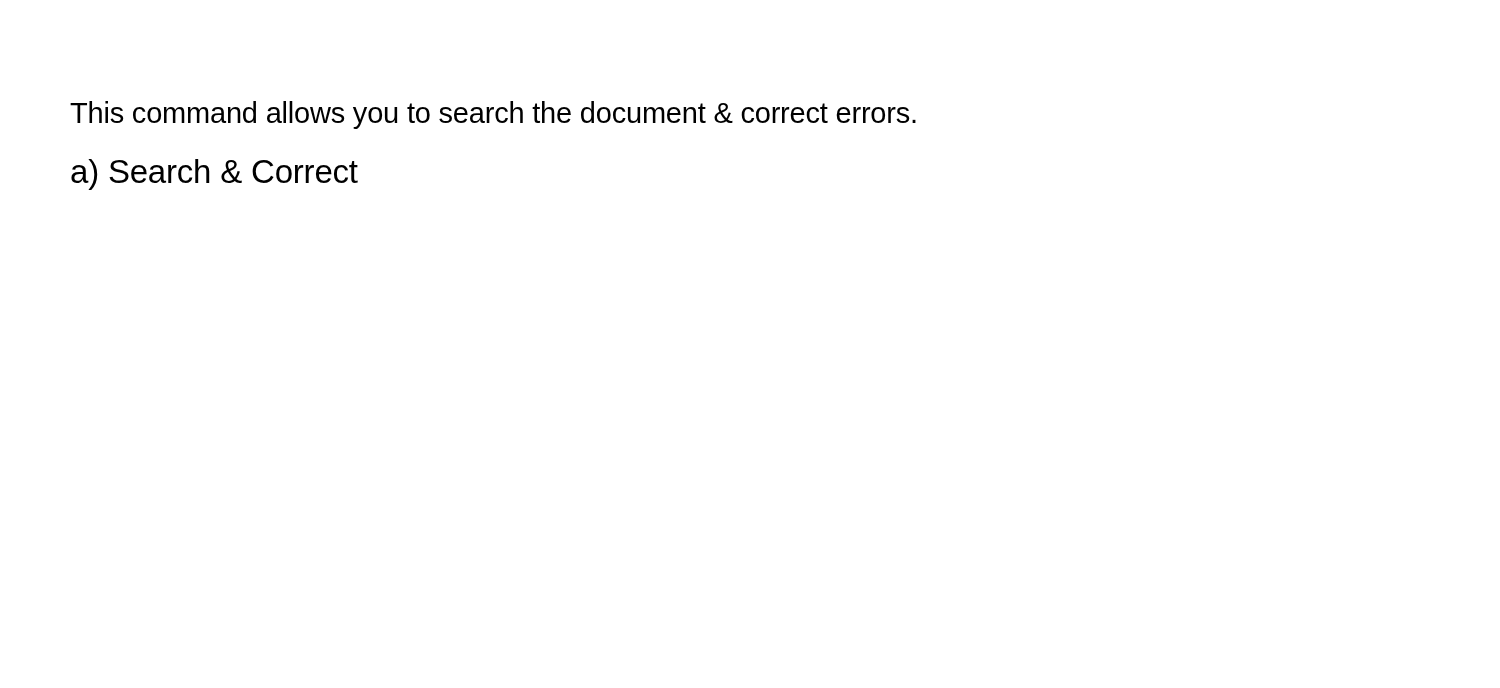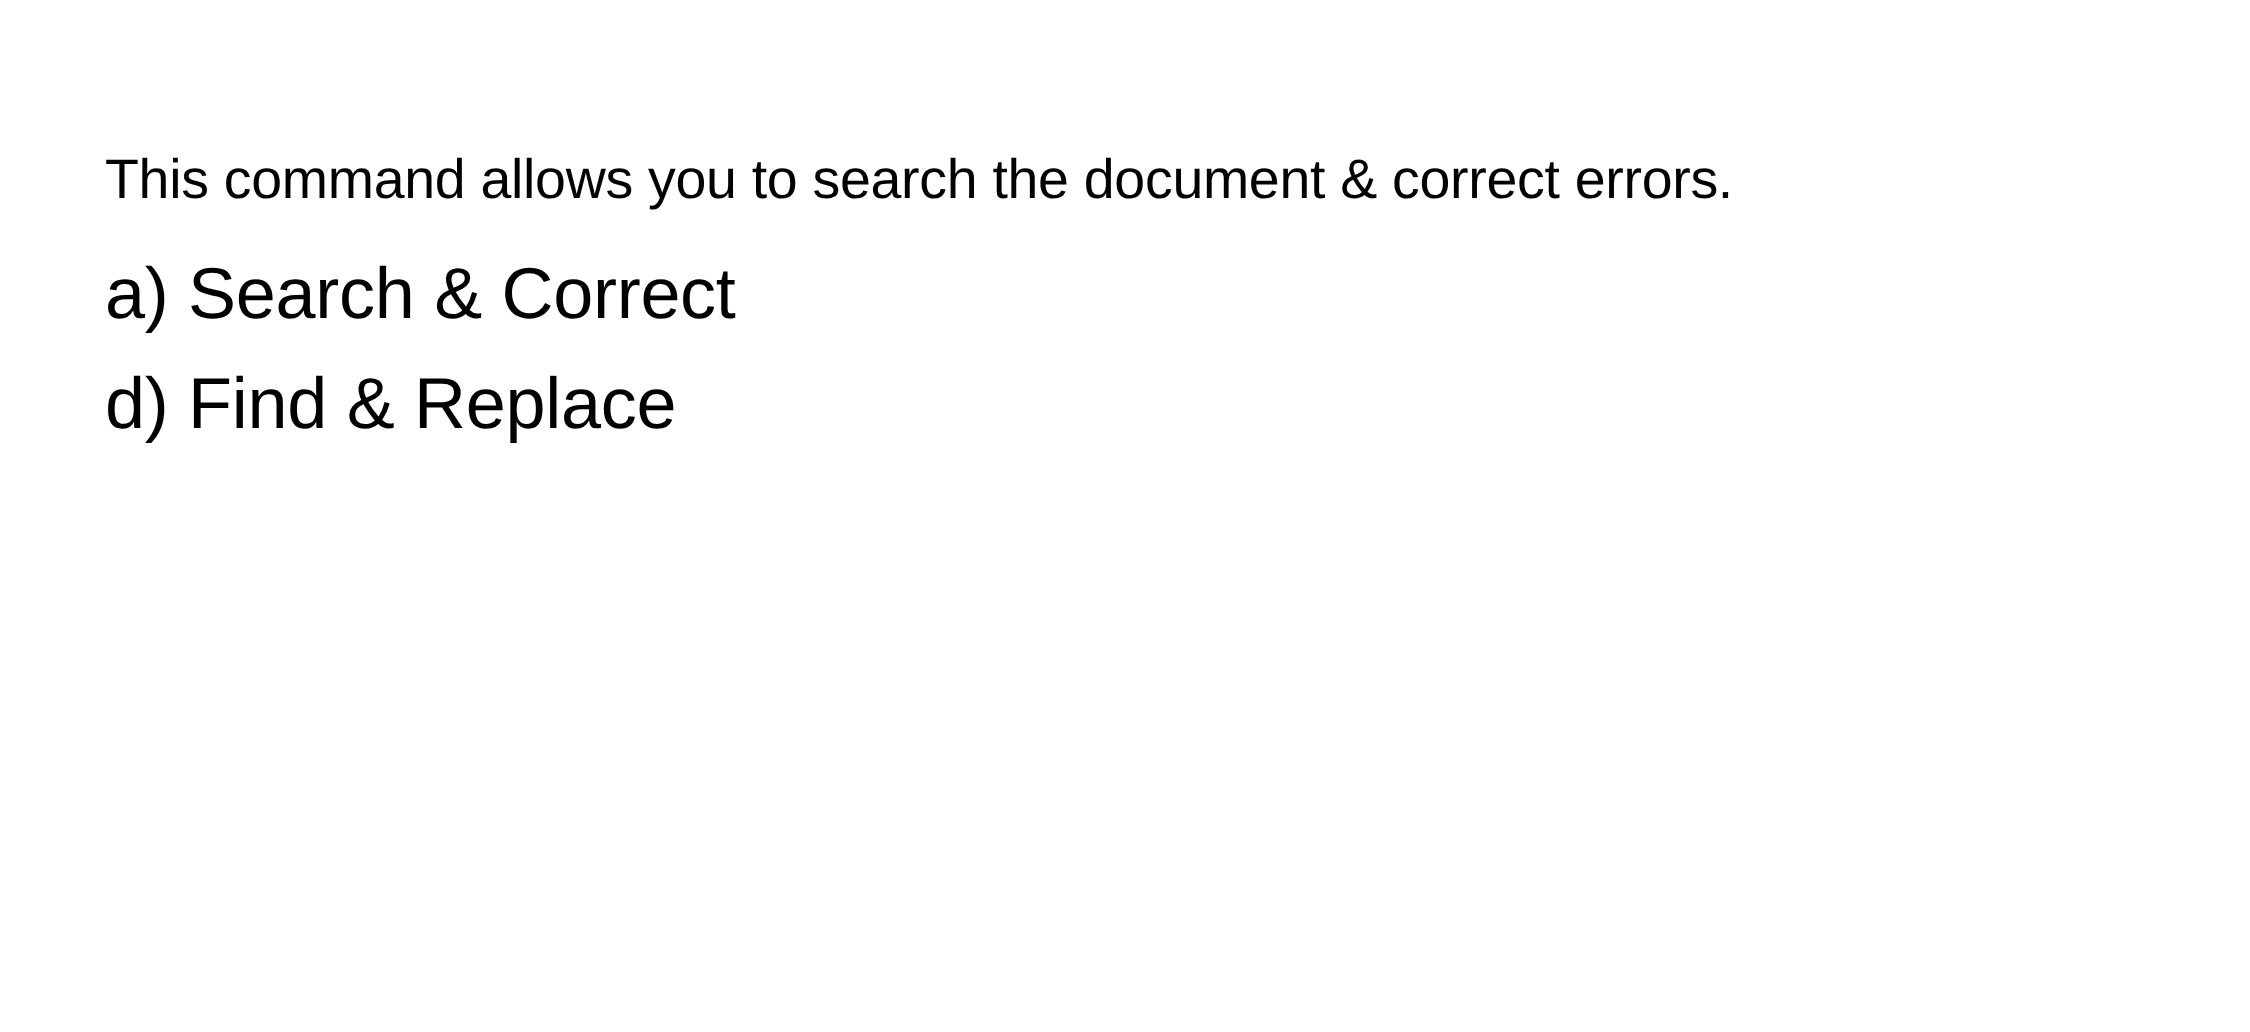--- a/index.html
+++ b/index.html
@@ -9,35 +9,34 @@
     }
     body {
       width: 1500px;
       height: 688px;
       background: #ffffff;
       font-family: -apple-system, BlinkMacSystemFont, "Segoe UI", Helvetica, Arial, sans-serif;
       color: #000000;
       padding: 88px 70px 0 70px;
     }
     .question-text {
-      font-size: 37px;
+      font-size: 29px;
       line-height: 1.75;
       font-weight: 400;
       letter-spacing: -0.2px;
     }
     .options {
       margin-top: 8px;
     }
     .option {
-      font-size: 48px;
+      font-size: 33px;
       line-height: 1.52;
       font-weight: 400;
       letter-spacing: -0.2px;
     }
   </style>
 </head>
 <body>
 
 <div class="question-text">This command allows you to search the document &amp; correct errors.</div>
 <div class="options">
   <div class="option">a) Search &amp; Correct</div>
-  <div class="option">d) Find &amp; Replace</div>
 </div>
 
 </body></html>

